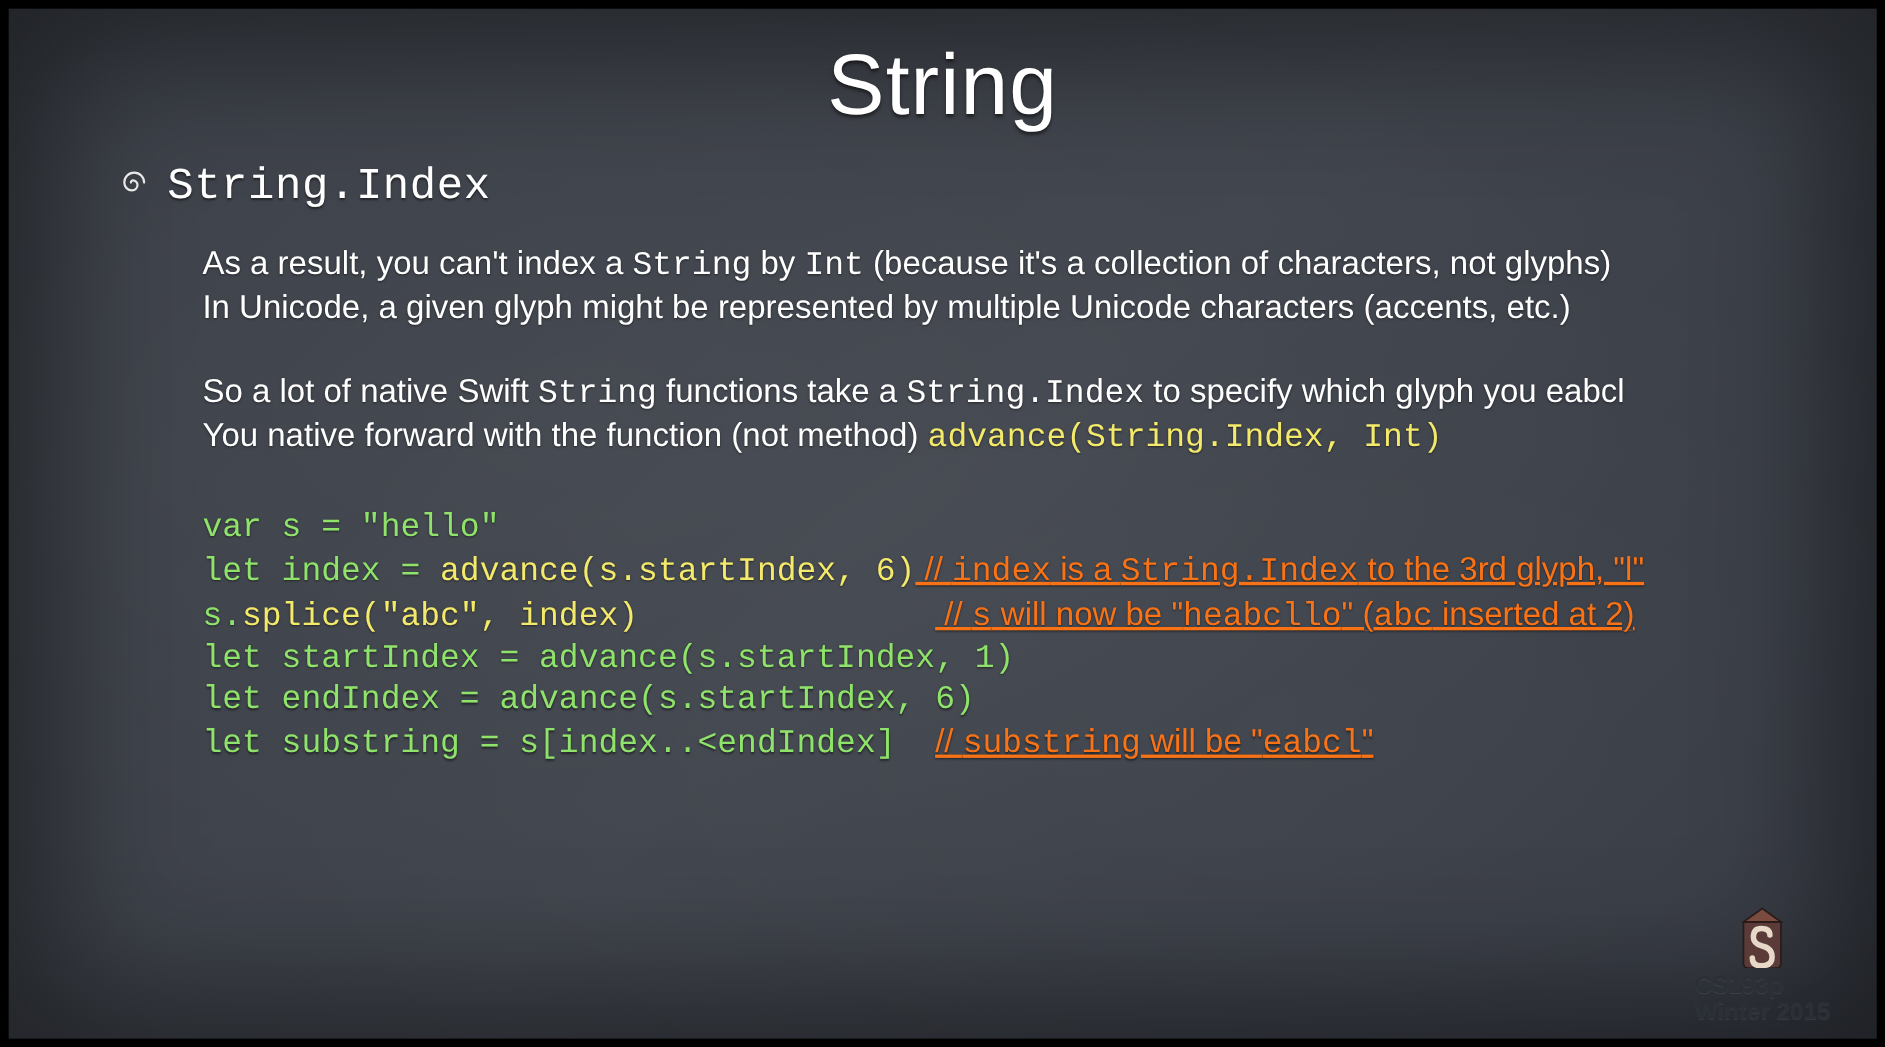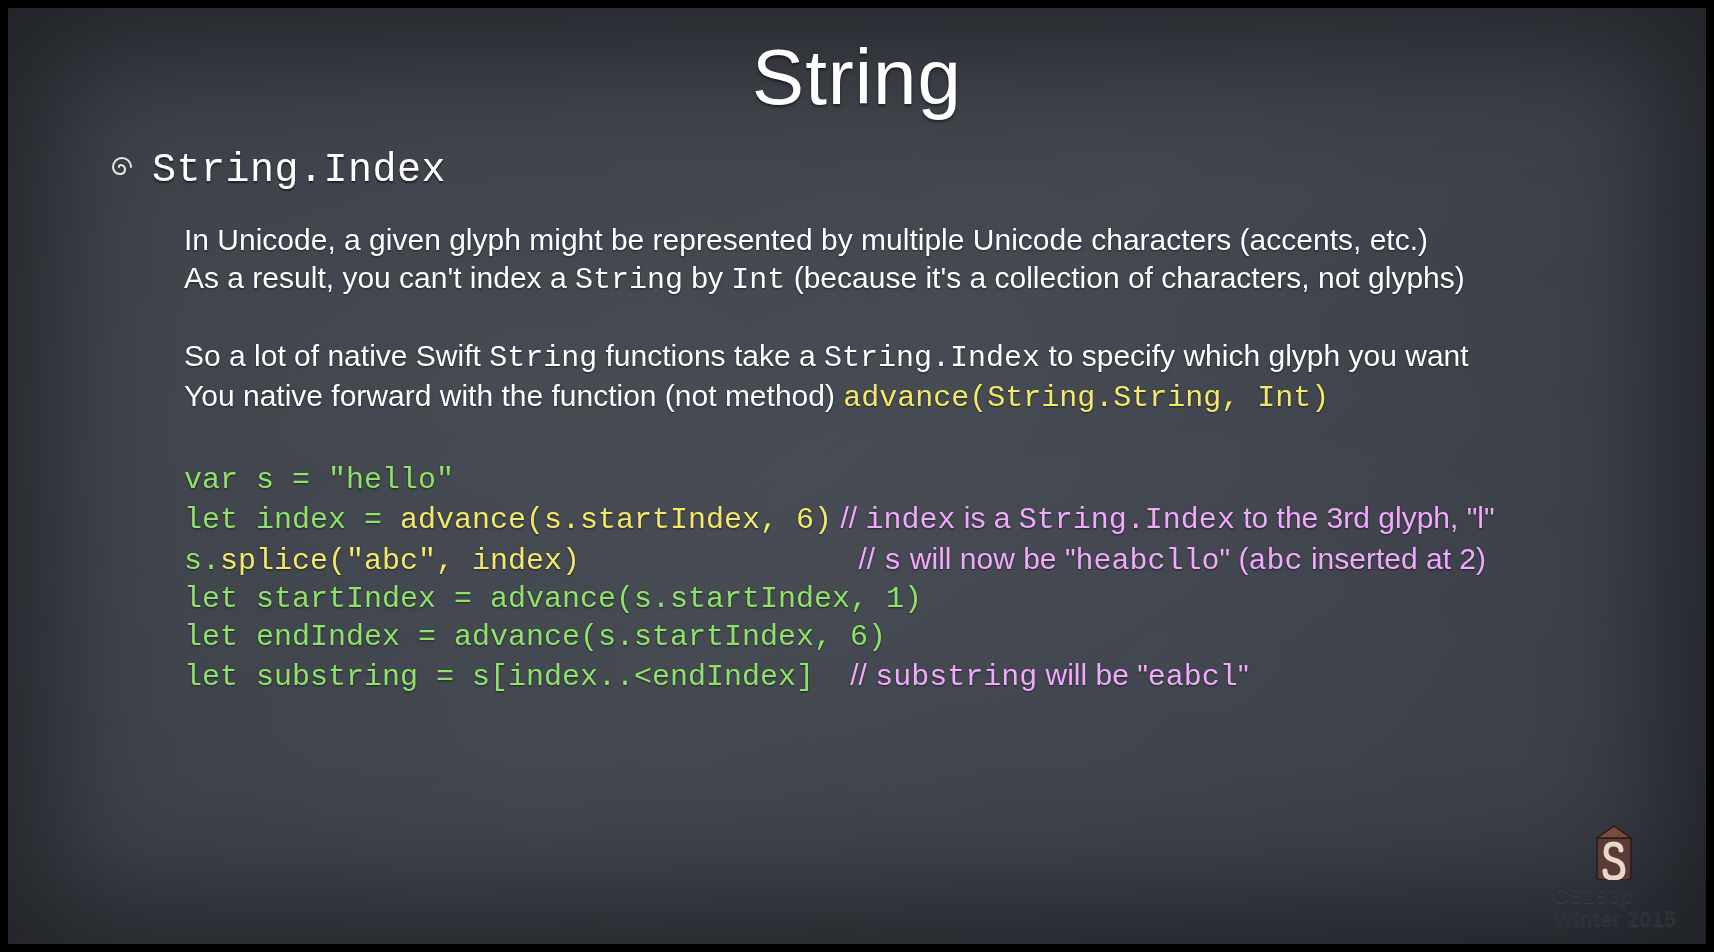--- a/index.html
+++ b/index.html
@@ -77,26 +77,27 @@
   .code-block {
     margin-left: 68px;
     font-family: "Courier New", monospace;
     font-size: 30px;
     line-height: 1.27;
     text-shadow: 0 1px 2px rgba(0,0,0,0.5);
     white-space: pre;
   }
   .cmt {
     font-family: "Comic Sans MS", cursive, sans-serif;
-    color: #f0abfc;
+    color: #f97316;
+    text-decoration: underline;
   }
   .cmt .mono { font-family: "Courier New", monospace; }
   .footer {
     position: absolute;
-    right: 30px;
+    right: 42px;
     bottom: 14px;
     text-align: left;
     color: #2b2f36;
     font-weight: bold;
     font-size: 22px;
     line-height: 1.05;
     text-shadow: 0 1px 0 rgba(255,255,255,0.08);
   }
   .footer-logo { display: flex; justify-content: center; margin-bottom: 4px; }
 </style>
@@ -111,35 +112,35 @@
     <span class="spiral">
       <svg width="28" height="28" viewBox="0 0 28 28">
         <path d="M23 14c0-5-4-9-9-9S5 9 5 14c0 4 3 7 7 7 3 0 5-2 5-5 0-2-2-4-4-4-1 0-2 1-2 2" fill="none" stroke="#e8e8e8" stroke-width="2" stroke-linecap="round"></path>
       </svg>
     </span>
     <span class="subtitle">String.Index</span>
   </div>
 
   <div class="body-block">
     <p>
-      <span>In Unicode, a given glyph might be represented by multiple Unicode characters (accents, etc.)</span>
+      <span>As a result, you can't index a </span><span class="mono">String</span><span> by </span><span class="mono">Int</span><span> (because it's a collection of characters, not glyphs)</span>
     </p>
     <p>
-      <span>As a result, you can't index a </span><span class="mono">String</span><span> by </span><span class="mono">Int</span><span> (because it's a collection of characters, not glyphs)</span>
+      <span>In Unicode, a given glyph might be represented by multiple Unicode characters (accents, etc.)</span>
     </p>
   </div>
 
   <div class="gap"></div>
 
   <div class="body-block">
     <p>
-      <span>So a lot of native Swift </span><span class="mono">String</span><span> functions take a </span><span class="mono">String.Index</span><span> to specify which glyph you want</span>
+      <span>So a lot of native Swift </span><span class="mono">String</span><span> functions take a </span><span class="mono">String.Index</span><span> to specify which glyph you eabcl</span>
     </p>
     <p>
-      <span>You native forward with the function (not method) </span><span class="mono kw">advance(String.String, Int)</span>
+      <span>You native forward with the function (not method) </span><span class="mono kw">advance(String.Index, Int)</span>
     </p>
   </div>
 
   <div class="gap-mid"></div>
 
   <div class="code-block"><span class="grn"><span>var</span><span> s = "hello"</span></span>
 <span class="grn">let</span><span class="grn"> index = </span><span class="kw">advance(s.startIndex, 6)</span><span class="cmt"><span> // </span><span class="mono">index</span><span> is a </span><span class="mono">String.Index</span><span> to the 3rd glyph, "l"</span></span>
 <span class="grn">s.</span><span class="kw">splice("abc", index)</span><span>               </span><span class="cmt"><span> // </span><span class="mono">s</span><span> will now be "</span><span class="mono">heabcllo</span><span>" (</span><span class="mono">abc</span><span> inserted at 2)</span></span>
 <span class="grn"><span>let</span><span> startIndex = advance(s.startIndex, 1)</span></span>
 <span class="grn"><span>let</span><span> endIndex = advance(s.startIndex, 6)</span></span>

